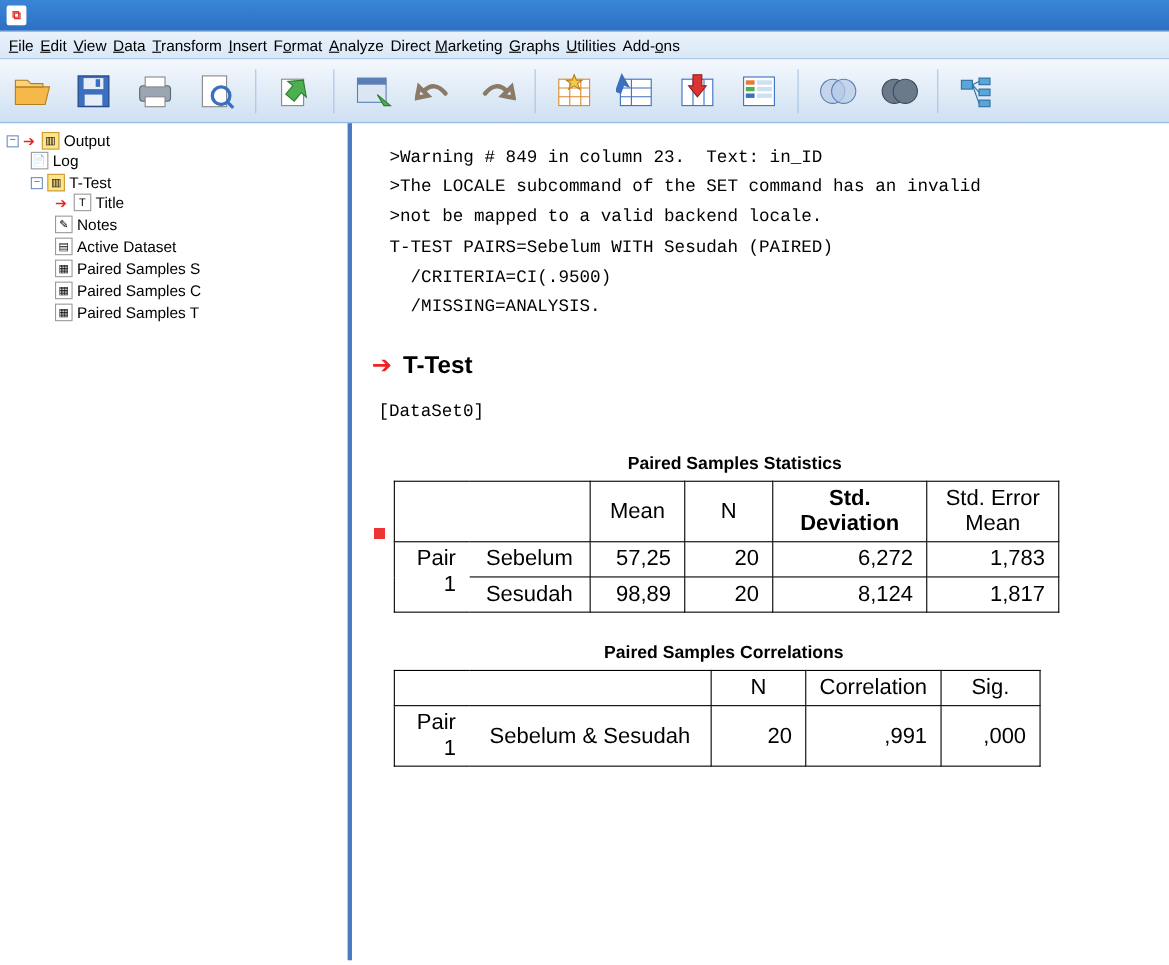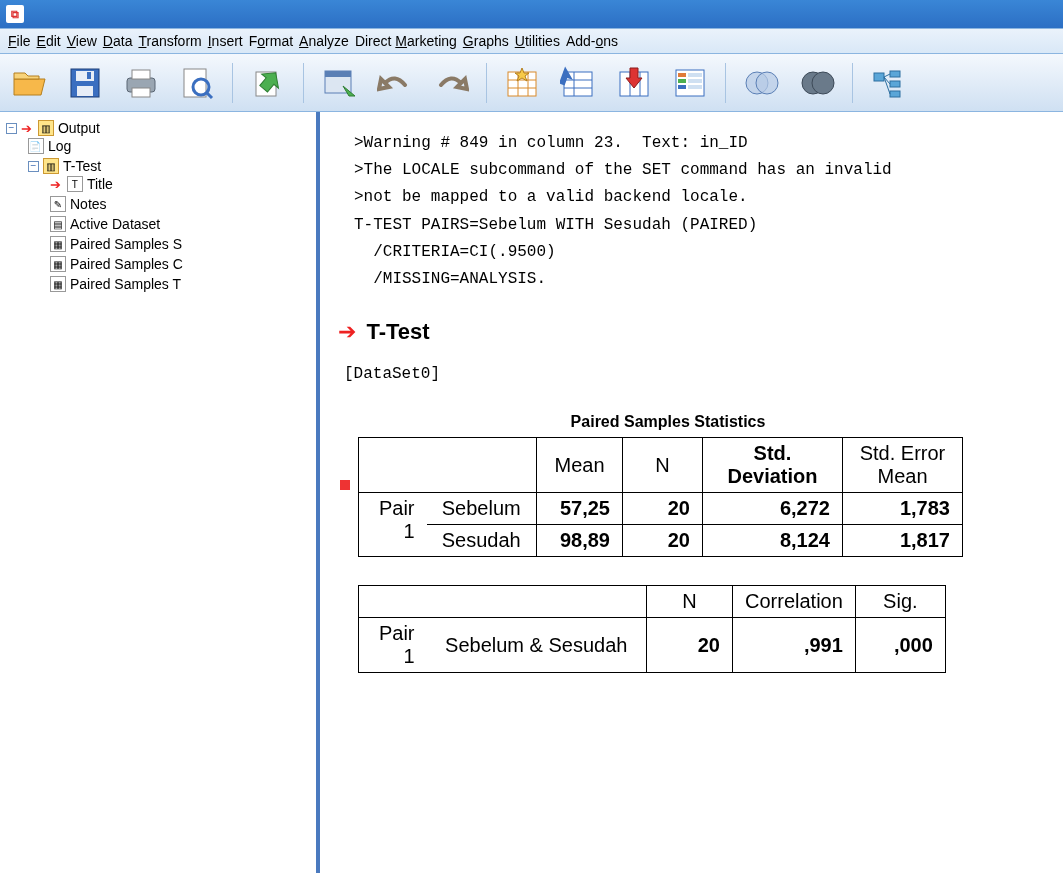--- a/index.html
+++ b/index.html
@@ -124,21 +124,21 @@
     font-size: 20px;
     margin-bottom: 10px;
   }
   table.spss th, table.spss td {
     border: 1px solid #000;
     padding: 4px 12px;
   }
   table.spss th { font-weight: normal; text-align: center; }
   table.spss .rowlabel { text-align:right; border-right:none; }
   table.spss .rowlabel2 { text-align:center; border-left:none; }
-  table.spss td.num { text-align: right; font-weight: bold; }
+  table.spss td.num { text-align: right; }
   .t1 .rowlabel { width: 68px; }
   .t1 .rowlabel2 { width: 110px; }
   .t1 .c-mean { width: 86px; }
   .t1 .c-n { width: 80px; }
   .t1 .c-sd { width: 140px; font-weight: bold; }
   .t1 .c-se { width: 120px; }
   .t2 .rowlabel { width: 68px; }
   .t2 .rowlabel2 { width: 220px; }
   .t2 .c-n { width: 86px; }
   .t2 .c-cor { width: 120px; }
@@ -404,20 +404,21 @@
           <td class="num">98,89</td>
           <td class="num">20</td>
           <td class="num">8,124</td>
           <td class="num">1,817</td>
         </tr>
       </tbody>
         </table>
     </div>
 
     <div class="tbl-wrap" style="margin-top:28px;">
+      <div class="tbl-title" style="width:600px;">Paired Samples Correlations</div>
       <table class="spss t2">
         <tbody>
             <tr>
           <th class="rowlabel" style="border-right:none;"></th>
           <th class="rowlabel2" style="border-left:none;"></th>
           <th class="c-n">N</th>
           <th class="c-cor">Correlation</th>
           <th class="c-sig">Sig.</th>
         </tr>
         <tr>

